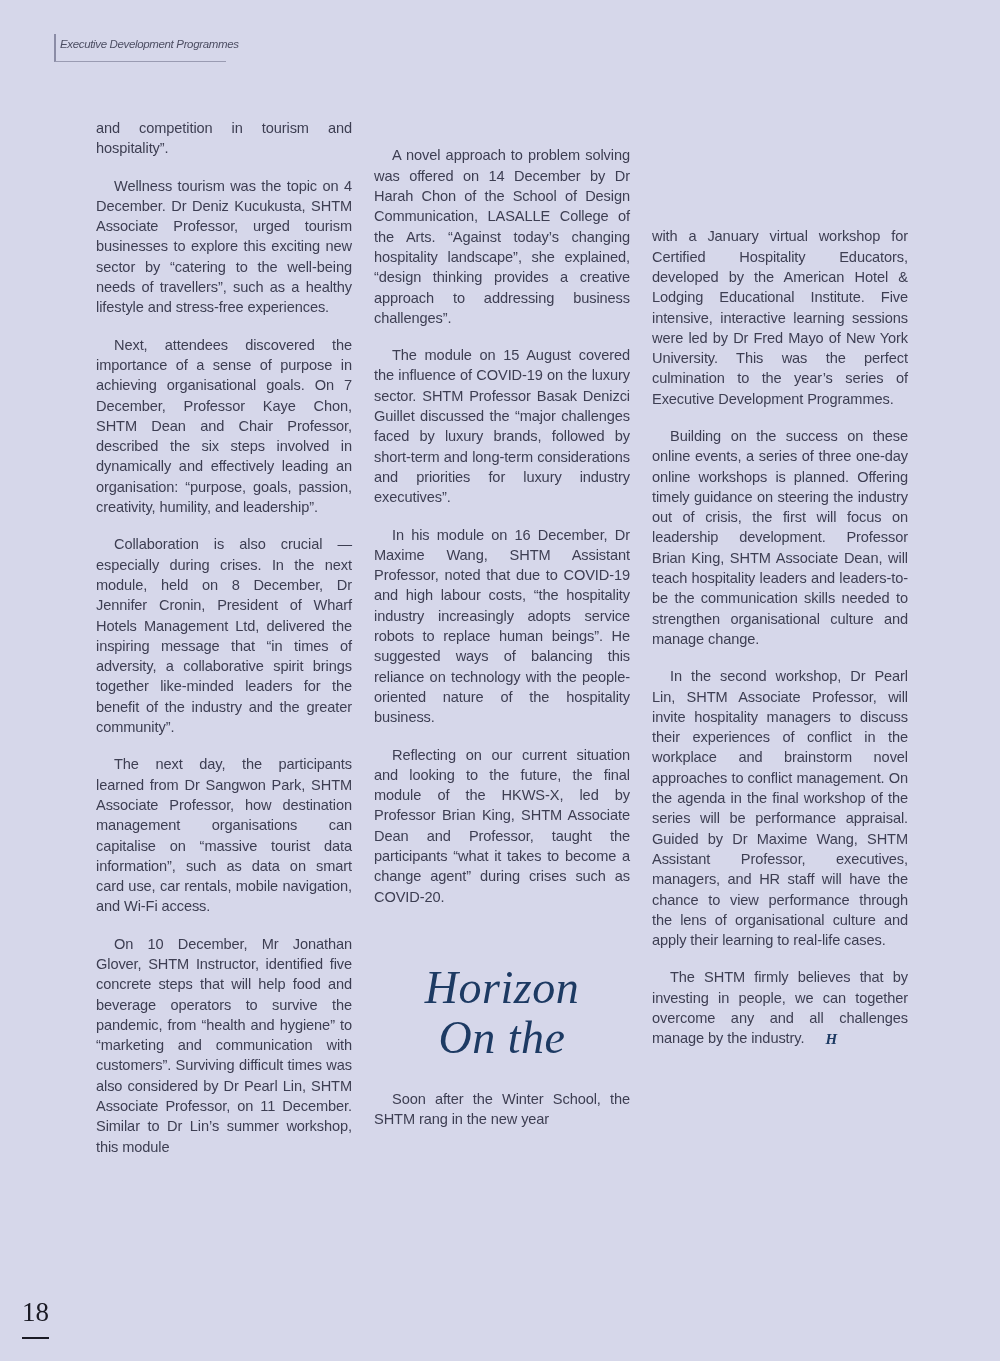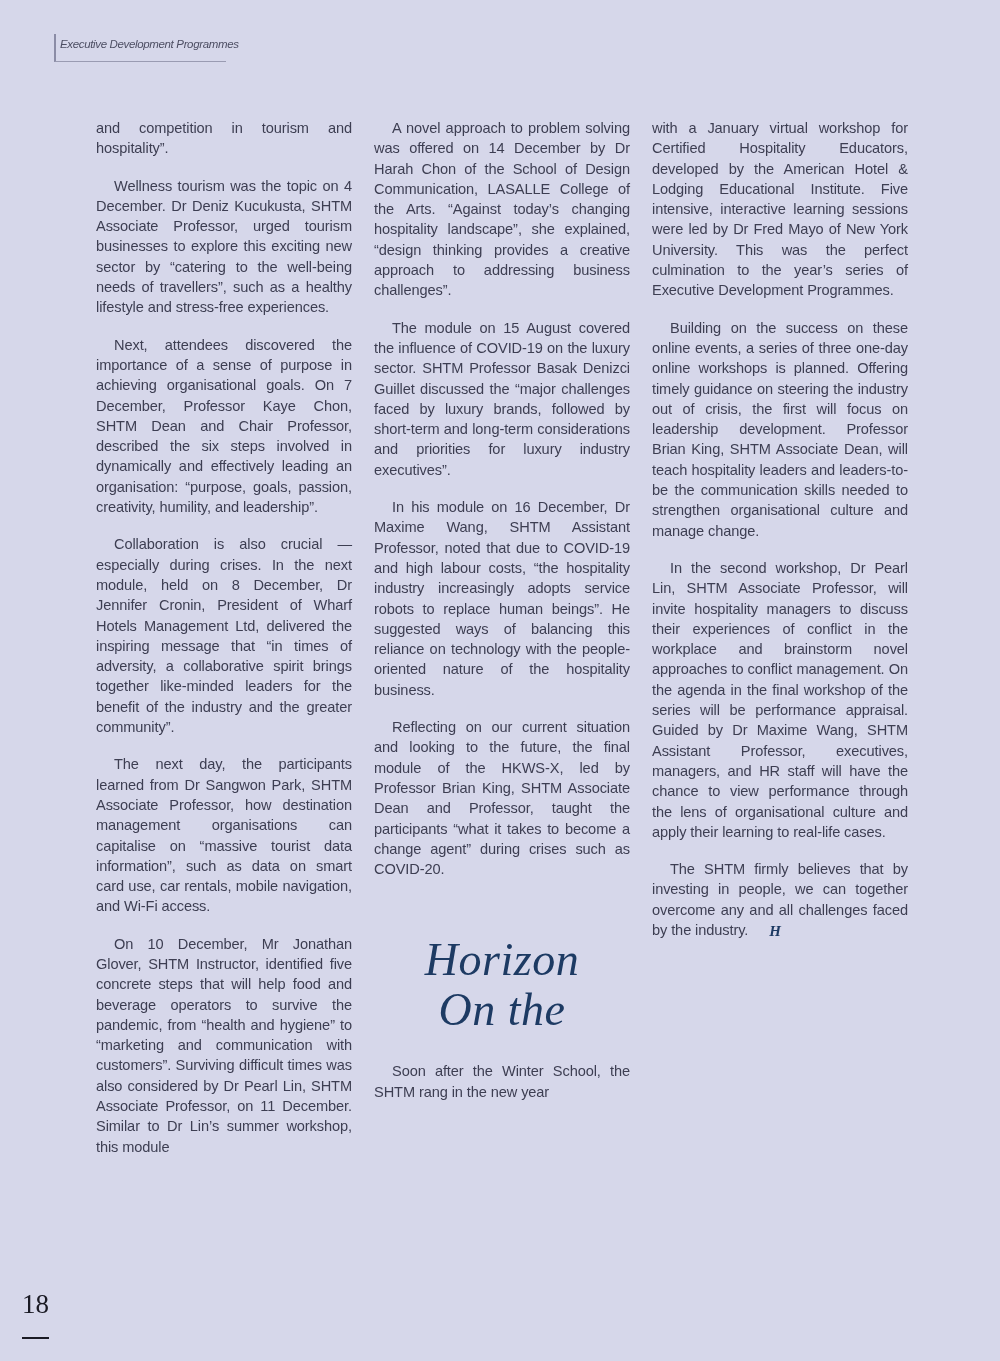--- a/index.html
+++ b/index.html
@@ -47,20 +47,21 @@
   }
 
   
   .columns {
     position: absolute;
     left: 96px;
     top: 118px;
     width: 812px;
     display: flex;
     gap: 22px;
+    align-items: center;
   }
   .col {
     width: 256px;
     flex: 0 0 256px;
   }
 
   p.body {
     margin: 0 0 17px 0;
     font-family: "Liberation Sans", sans-serif;
     font-size: 14.6px;
@@ -108,21 +109,21 @@
 
   
   .folio {
     position: absolute;
     left: 22px;
     bottom: 22px;
     font-family: "Liberation Serif", serif;
     font-size: 27px;
     color: #1a1a24;
     line-height: 1;
-    padding-bottom: 19px;
+    padding-bottom: 11px;
     border-bottom: 2px solid #1a1a24;
   }
 </style>
 </head>
 <body>
 
 <div class="page">
 
   <div class="header-rule"></div>
   <div class="header-title">Executive Development Programmes</div>
@@ -149,20 +150,20 @@
         <span class="line">On the</span>
       </div>
 
       <p class="body">Soon after the Winter School, the SHTM rang in the new year</p>
     </div>
 
     <div class="col">
       <p class="body no-indent">with a January virtual workshop for Certified Hospitality Educators, developed by the American Hotel &amp; Lodging Educational Institute. Five intensive, interactive learning sessions were led by Dr Fred Mayo of New York University. This was the perfect culmination to the year’s series of Executive Development Programmes.</p>
       <p class="body">Building on the success on these online events, a series of three one-day online workshops is planned. Offering timely guidance on steering the industry out of crisis, the first will focus on leadership development. Professor Brian King, SHTM Associate Dean, will teach hospitality leaders and leaders-to-be the communication skills needed to strengthen organisational culture and manage change.</p>
       <p class="body">In the second workshop, Dr Pearl Lin, SHTM Associate Professor, will invite hospitality managers to discuss their experiences of conflict in the workplace and brainstorm novel approaches to conflict management. On the agenda in the final workshop of the series will be performance appraisal. Guided by Dr Maxime Wang, SHTM Assistant Professor, executives, managers, and HR staff will have the chance to view performance through the lens of organisational culture and apply their learning to real-life cases.</p>
-      <p class="body"><span>The SHTM firmly believes that by investing in people, we can together overcome any and all challenges faced by the industry.</span><span class="endmark">H</span></p>
+      <p class="body"><span>The SHTM firmly believes that by investing in people, we can together overcome any and all challenges manage by the industry.</span><span class="endmark">H</span></p>
     </div>
 
   </div>
 
   <div class="folio">18</div>
 
 </div>
 
 </body></html>

